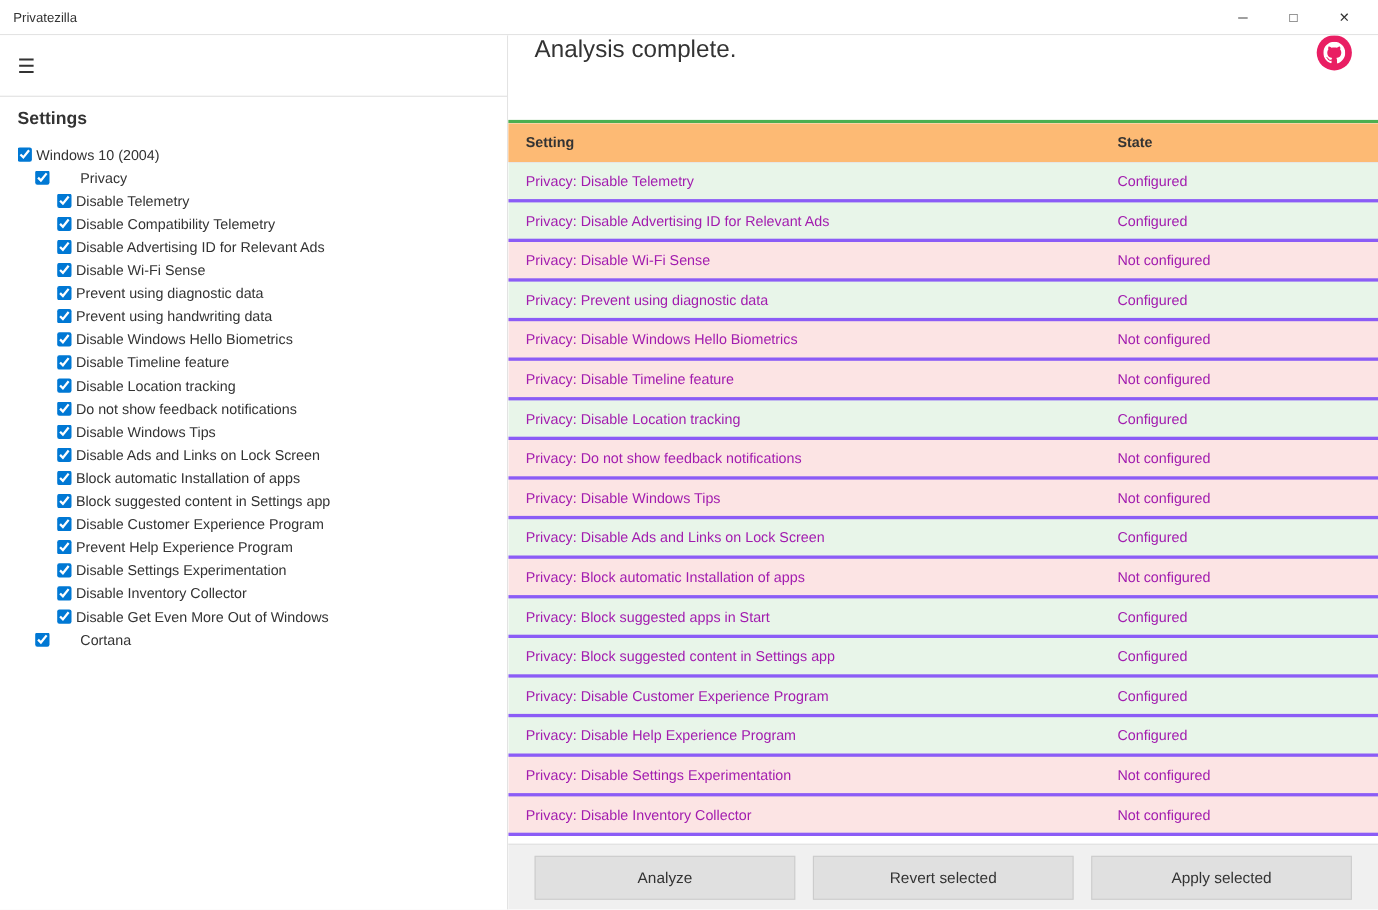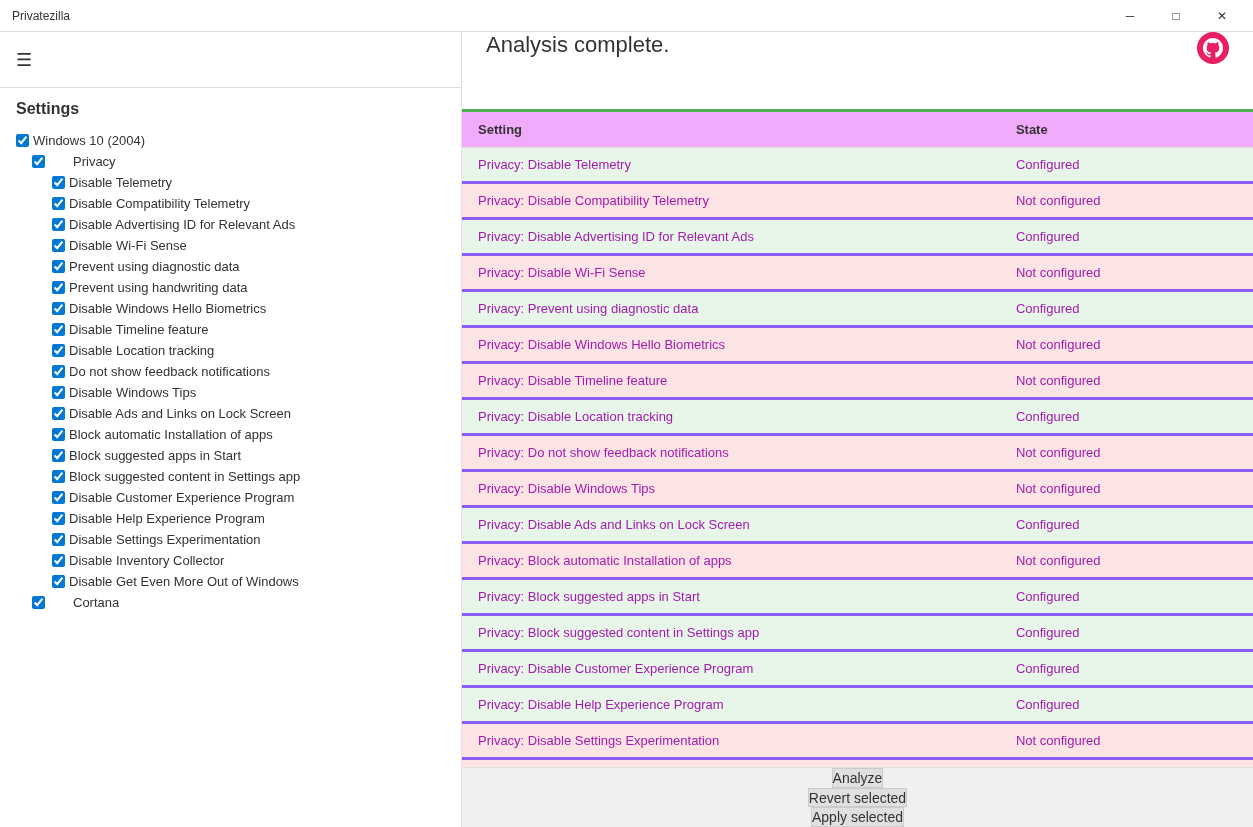--- a/index.html
+++ b/index.html
@@ -152,21 +152,21 @@
     }
     th {
       text-align: left;
       padding: 10px 16px;
       font-weight: 600;
       font-size: 13px;
       color: #333;
       border-bottom: 1px solid #e0e0e0;
       position: sticky;
       top: 0;
-      background: #f0abfc;
+      background: #fdba74;
       z-index: 1;
     }
     th:first-child { width: 68%; }
     th:last-child { width: 32%; }
     td {
       padding: 9px 16px;
       font-size: 13px;
       color: #a21caf;
       border-bottom: 3px solid #8b5cf6;
     }
@@ -174,21 +174,20 @@
     tr.not-configured { background: #fce4e4; }
     .bottom-bar {
       height: 60px;
       background: #f0f0f0;
       display: flex;
       align-items: center;
       justify-content: flex-start;
       padding: 0 16px;
       border-top: 1px solid #e0e0e0;
       flex-shrink: 0;
-      flex-direction: column;
     }
     .bottom-btn {
       flex: 1;
       height: 40px;
       margin: 0 8px;
       border: 1px solid #ccc;
       background: #e0e0e0;
       font-size: 14px;
       cursor: pointer;
       color: #333;
@@ -272,33 +271,29 @@
           <div class="tree-item level-2">
             <input type="checkbox" checked="" style="">
             <label>Disable Ads and Links on Lock Screen</label>
           </div>
           <div class="tree-item level-2">
             <input type="checkbox" checked="" style="">
             <label>Block automatic Installation of apps</label>
           </div>
           <div class="tree-item level-2">
             <input type="checkbox" checked="" style="">
-            <label>Block suggested apps in Start</label>
-          </div>
-          <div class="tree-item level-2">
-            <input type="checkbox" checked="" style="">
             <label>Block suggested content in Settings app</label>
           </div>
           <div class="tree-item level-2">
             <input type="checkbox" checked="" style="">
             <label>Disable Customer Experience Program</label>
           </div>
           <div class="tree-item level-2">
             <input type="checkbox" checked="" style="">
-            <label>Disable Help Experience Program</label>
+            <label>Prevent Help Experience Program</label>
           </div>
           <div class="tree-item level-2">
             <input type="checkbox" checked="" style="">
             <label>Disable Settings Experimentation</label>
           </div>
           <div class="tree-item level-2">
             <input type="checkbox" checked="" style="">
             <label>Disable Inventory Collector</label>
           </div>
           <div class="tree-item level-2">
@@ -328,24 +323,20 @@
             <tr>
               <th>Setting</th>
               <th>State</th>
             </tr>
           </thead>
           <tbody id="results-tbody">
           <tr class="configured">
                 <td>Privacy: Disable Telemetry</td>
                 <td>Configured</td>
               </tr>
-              <tr class="not-configured">
-                <td>Privacy: Disable Compatibility Telemetry</td>
-                <td>Not configured</td>
-              </tr>
               <tr class="configured">
                 <td>Privacy: Disable Advertising ID for Relevant Ads</td>
                 <td>Configured</td>
               </tr>
               <tr class="not-configured">
                 <td>Privacy: Disable Wi-Fi Sense</td>
                 <td>Not configured</td>
               </tr>
               <tr class="configured">
                 <td>Privacy: Prevent using diagnostic data</td>

